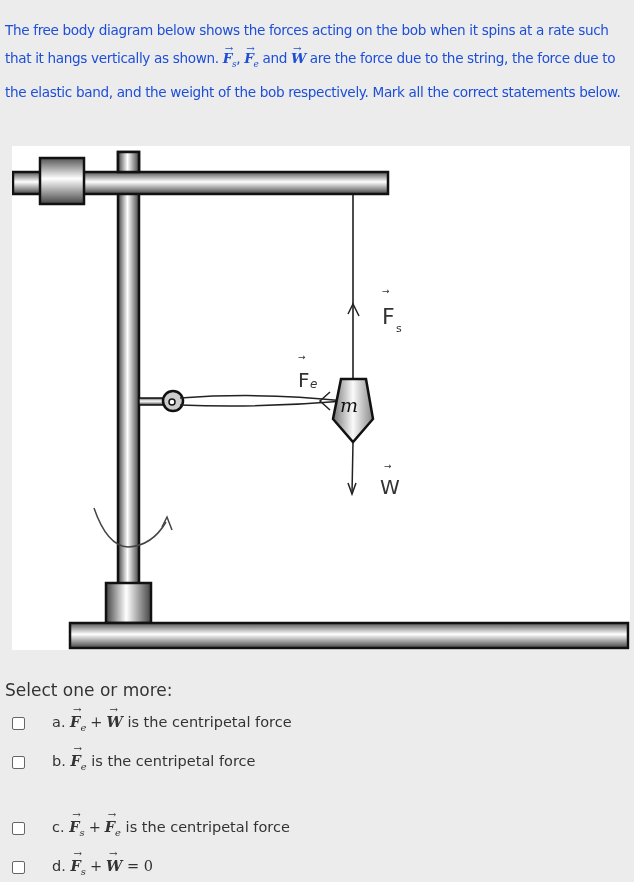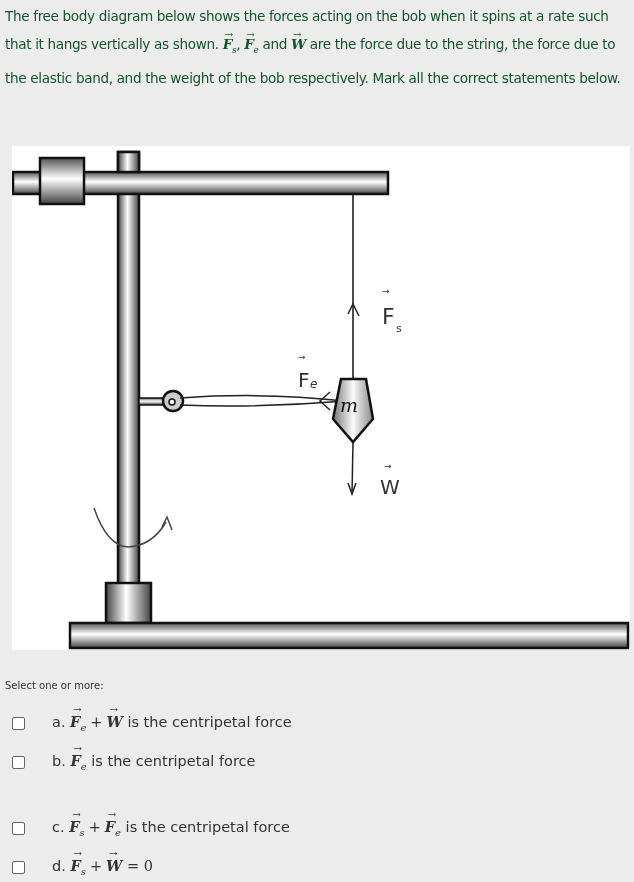--- a/index.html
+++ b/index.html
@@ -4,33 +4,33 @@
 <style>
   html, body { margin: 0; padding: 0; }
   body {
     width: 634px; height: 882px; overflow: hidden;
     background: #ececec;
     font-family: "DejaVu Sans", "Liberation Sans", sans-serif;
     color: #333;
     position: relative;
   }
   .question-text {
-    position: absolute; left: 5px; top: 2px; width: 625px;
-    font-size: 13.6px; line-height: 28px; color: #14532d;
+    position: absolute; left: 5px; top: 16px; width: 625px;
+    font-size: 13.6px; line-height: 28px; color: #1d4ed8;
     letter-spacing: -0.35px;
   }
   .math { font-family: "DejaVu Serif", "Liberation Serif", serif; font-style: italic; font-weight: bold; position: relative; display: inline-block; }
   .math .vec { position: absolute; left: 2px; top: -9px; font-size: 10px; font-style: normal; font-weight: normal; }
   .math sub { font-size: 9px; font-weight: normal; }
   .figure {
     position: absolute; left: 12px; top: 146px; width: 618px; height: 504px;
     background: #ffffff;
   }
   .figure svg { display: block; }
-  .prompt { position: absolute; left: 5px; top: 680px; font-size: 10px; color: #333; }
+  .prompt { position: absolute; left: 5px; top: 680px; font-size: 17px; color: #333; }
   .option { position: absolute; left: 12px; height: 24px; display: flex; align-items: center; }
   .checkbox {
     width: 11px; height: 11px; border: 1.5px solid #666; border-radius: 2px; background: #fff;
     box-sizing: content-box; cursor: pointer;
   }
   .option-label { position: absolute; left: 40px; white-space: nowrap; font-size: 14.5px; color: #333; }
   .mathexpr { font-family: "DejaVu Serif", "Liberation Serif", serif; }
   .mathexpr .v { font-style: italic; font-weight: bold; position: relative; display: inline-block; }
   .mathexpr .v .vec { position: absolute; left: 3px; top: -9px; font-size: 10px; font-style: normal; font-weight: normal; }
   .mathexpr .v sub { font-size: 10px; font-weight: normal; }

